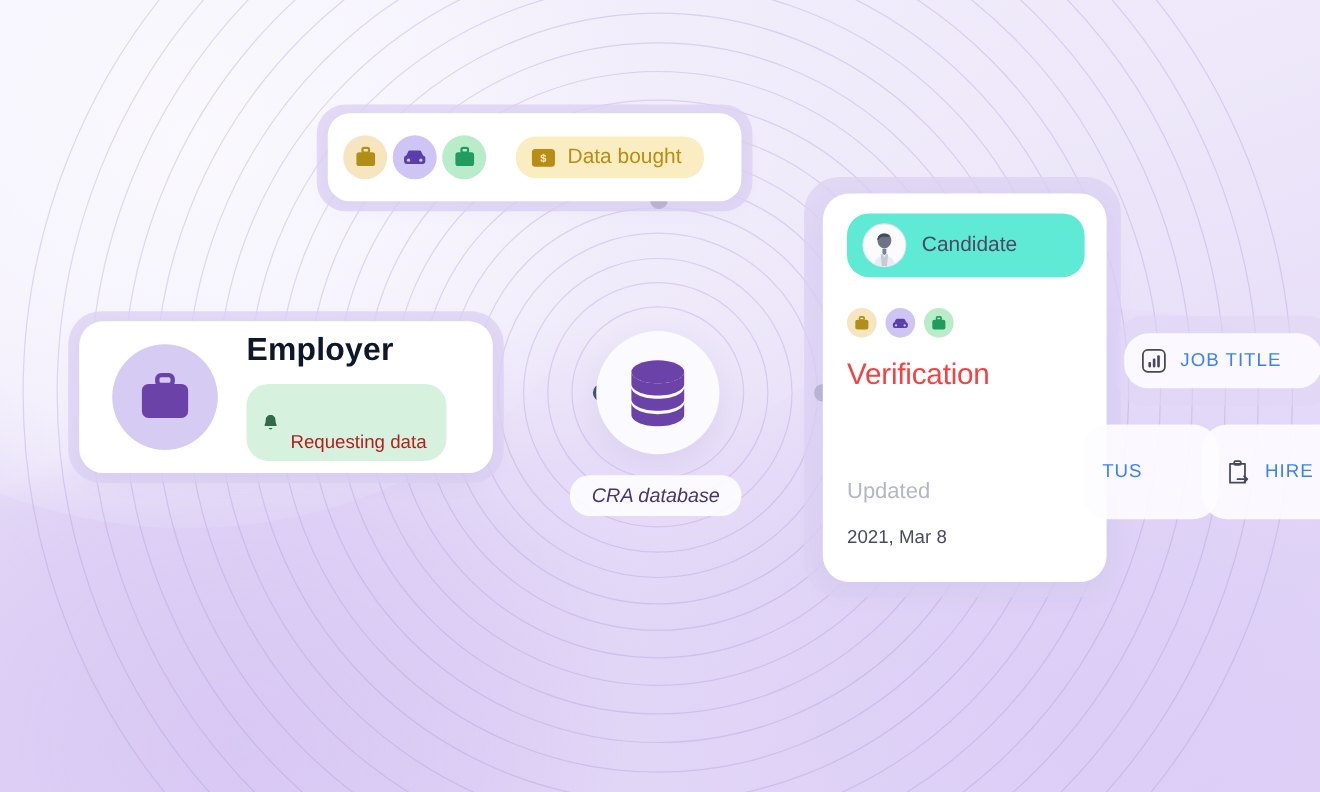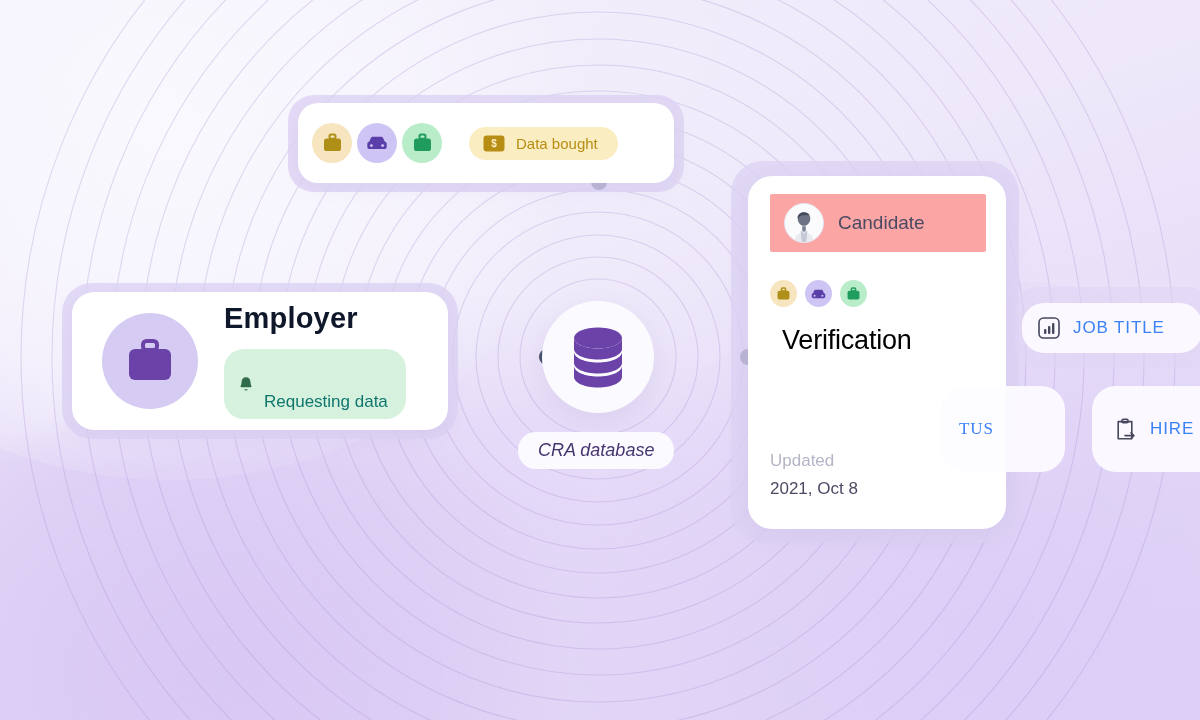--- a/index.html
+++ b/index.html
@@ -97,21 +97,21 @@
   .employer-title {
     font-size: 29px; color: #0f172a; letter-spacing: 0.2px;
     font-weight: 700; line-height: 1.1; margin-bottom: 14px;
   }
   .badge-green {
     display: inline-flex; align-items: center;
     background: #d6f2de; border-radius: 20px;
     padding: 7px 18px 7px 13px;
     gap: 9px;
   }
-  .badge-green .label { font-size: 17px; color: #0f766e; margin-top: 36px; }
+  .badge-green .label { font-size: 17px; color: #b91c1c; margin-top: 36px; }
 
   
   #bought-halo { left: 288px; top: 95px; width: 396px; height: 97px; border-radius: 26px; }
   #bought-card {
     left: 298px; top: 103px; width: 376px; height: 80px;
     border-radius: 20px;
     display: flex; align-items: center;
     padding-left: 14px;
     box-sizing: border-box;
     gap: 5px;
@@ -121,21 +121,21 @@
     display: flex; align-items: center; justify-content: center; flex: 0 0 auto; }
   .ic-tan { background: #f6e5bf; }
   .ic-lav { background: #cfc5f4; }
   .ic-grn { background: #b9ecc9; }
   .badge-gold {
     display: inline-flex; align-items: center;
     background: #fbedc2; border-radius: 18px;
     padding: 8px 20px 8px 14px;
     gap: 11px; margin-left: 22px;
   }
-  .badge-gold .label { font-size: 15px; color: #b78d13; }
+  .badge-gold .label { font-size: 19px; color: #b78d13; }
 
   
   #cra-node {
     position: absolute;
     left: 542px; top: 301px;
     width: 112px; height: 112px;
     border-radius: 50%;
     background: #fbfaff;
     display: flex; align-items: center; justify-content: center;
     box-shadow: 0 8px 26px rgba(120,95,170,0.10);
@@ -153,60 +153,60 @@
   #report-halo { left: 731px; top: 161px; width: 288px; height: 382px; border-radius: 32px; }
   #report-card {
     left: 748px; top: 176px; width: 258px; height: 353px;
     border-radius: 24px;
     padding: 18px 20px 0 22px;
     box-sizing: border-box;
     box-shadow: 0 8px 26px rgba(120,95,170,0.07);
   }
   .candidate-pill {
     display: flex; align-items: center;
-    background: #fca5a5; border-radius: 2px;
+    background: #5eead4; border-radius: 20px;
     padding: 9px 14px; gap: 14px;
   }
   .candidate-avatar {
     width: 38px; height: 38px; border-radius: 50%;
     background: #fbfbfd;
     border: 1px solid #e2e5ee;
     overflow: hidden; flex: 0 0 auto;
     display: flex; align-items: flex-end; justify-content: center;
   }
   .candidate-name { font-size: 19px; color: #4a4a63; }
   .report-chips { display: flex; gap: 8px; margin-top: 28px; }
   .chip { width: 27px; height: 27px; border-radius: 50%;
     display: flex; align-items: center; justify-content: center; }
   .report-title {
     margin-top: 16px;
     font-size: 27px; line-height: 1.26;
-    color: #000000; font-weight: 400; letter-spacing: -0.2px; margin-left: 12px;
+    color: #ef4444; font-weight: 400; letter-spacing: -0.2px;
   }
   .report-updated-label {
-    position: absolute; left: 22px; bottom: 58px;
-    font-size: 17px; color: #b4b5c6;
+    position: absolute; left: 22px; bottom: 70px;
+    font-size: 20px; color: #b4b5c6;
   }
   .report-updated-date {
     position: absolute; left: 22px; bottom: 30px;
     font-size: 17px; color: #4a4a63;
   }
 
   
   .edge-card {
     position: absolute;
     background: rgba(253,252,255,0.92);
     border-radius: 22px;
     display: flex; align-items: center;
     box-sizing: border-box;
   }
   #edge-jobtitle-halo { left: 1014px; top: 287px; width: 200px; height: 82px; border-radius: 26px;
     background: rgba(224,214,244,0.55); }
   #edge-jobtitle { left: 1022px; top: 303px; width: 180px; height: 50px; padding-left: 16px; gap: 13px; }
-  #edge-status { left: 941px; top: 386px; width: 124px; height: 86px; padding-left: 18px; border-radius: 24px; font-family: Liberation Serif, serif; }
+  #edge-status { left: 984px; top: 386px; width: 124px; height: 86px; padding-left: 18px; border-radius: 24px; }
   #edge-hire { left: 1092px; top: 386px; width: 160px; height: 86px; padding-left: 22px; gap: 14px; border-radius: 24px; }
   .edge-label {
     font-size: 17px; color: #3b82f6; letter-spacing: 0.9px;
   }
 </style>
 </head>
 <body>
 
 <div id="stage">
 
@@ -364,21 +364,21 @@
           <rect x="2" y="5.4" width="17" height="12.6" rx="2.6" fill="#1f9c5e"></rect>
         </svg>
       </div>
     </div>
 
     <div class="report-title">
       <div>Verification</div>
     </div>
 
     <div class="report-updated-label">Updated</div>
-    <div class="report-updated-date">2021, Oct 8</div>
+    <div class="report-updated-date">2021, Mar 8</div>
   </div>
 
   <div class="halo" id="edge-jobtitle-halo"></div>
   <div class="edge-card" id="edge-jobtitle">
     <svg width="22" height="22" viewBox="0 0 22 22">
       <rect x="1" y="1" width="20" height="20" rx="4.5" fill="none" stroke="#47475e" stroke-width="1.6"></rect>
       <rect x="6" y="12" width="2.4" height="5" rx="1" fill="#47475e"></rect>
       <rect x="10" y="9" width="2.4" height="8" rx="1" fill="#47475e"></rect>
       <rect x="14" y="6" width="2.4" height="11" rx="1" fill="#47475e"></rect>
     </svg>

